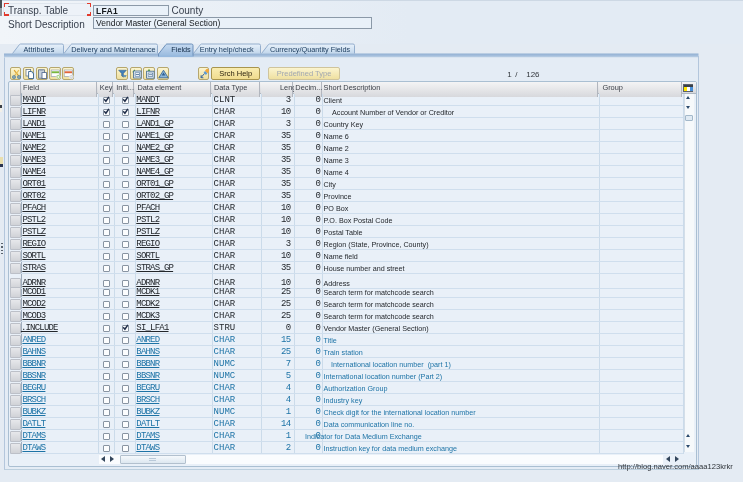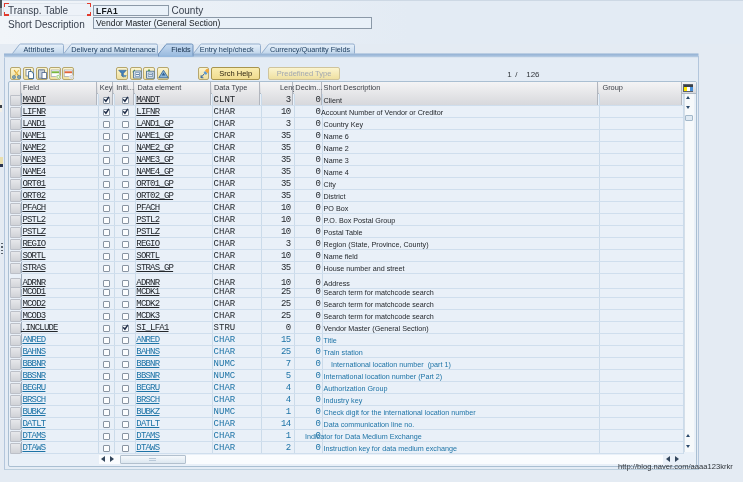--- a/index.html
+++ b/index.html
@@ -15,21 +15,21 @@
 .row {position:absolute;left:10px;width:673px;height:12px;border-bottom:1px solid #cfdeed}
 .selc {position:absolute;left:0px;top:0.5px;width:11.2px;height:11px;
   background:linear-gradient(#e7e8eb,#d0d2d7);border:1px solid #bcc0c8;border-radius:1px}
 .tc {position:absolute;top:1px;font-family:"Liberation Mono",monospace;font-size:9px;
   line-height:10px;white-space:pre}
 .tc.n {letter-spacing:-0.8px}
 .tc.u {text-decoration:underline}
 .tc.rr {text-align:right;letter-spacing:-0.8px}
 .dc {position:absolute;top:2px;font-size:7.2px;line-height:9px;white-space:pre}
 .vsep {position:absolute;top:94px;height:360px;width:1px;background:#cbdbea}
-.hc {position:absolute;top:0;height:23px;background:linear-gradient(#f4f4f5,#d7d8dc);
+.hc {position:absolute;top:0;height:15px;background:linear-gradient(#f4f4f5,#d7d8dc);
   border-right:1px solid #b2b6be;color:#3a3e46;font-size:7.4px;line-height:11px;white-space:pre}
 .cb {position:absolute;width:7px;height:7px;background:#fcfdfe;border:1px solid #8894a2;border-radius:1px}
 .cb svg {position:absolute;left:-1px;top:-1.5px}
 .tri {position:absolute;width:0;height:0}
 </style></head>
 <body>
 
 <div class="abs" style="left:0;top:0;width:743px;height:44px;background:linear-gradient(to right,#f1f5f9,#e3ebf4 55%)"></div>
 <div class="abs" style="left:0;top:0;width:743px;height:1px;background:#cdd8e4"></div>
 
@@ -234,21 +234,21 @@
     </div>
     <div class="cb" style="left:111.9px;top:2.5px">
       <svg width="7" height="7" viewBox="0 0 7 7">
         <path d="M1.2 3.3 L2.9 5.2 L5.9 0.8" stroke="#1e2c48" stroke-width="1.5" fill="none"></path>
       </svg>
     </div>
     <div class="tc u n" style="left:126.3px;color:#23272c">LIFNR</div>
     <div class="tc" style="left:203.6px;color:#23272c">CHAR</div>
     <div class="tc rr" style="left:251.0px;width:29.3px;color:#23272c">10</div>
     <div class="tc rr" style="left:283.5px;width:26.6px;color:#23272c">0</div>
-    <div class="dc" style="left:311px;color:#23272c">Account Number of Vendor or Creditor</div>
+    <div class="dc" style="left:322px;color:#23272c">Account Number of Vendor or Creditor</div>
   </div>
 <div class="row" style="top:118.0px">
     <div class="selc"></div>
     <div class="tc u n" style="left:12.4px;color:#23272c">LAND1</div>
     <div class="cb" style="left:93.2px;top:2.5px"></div>
     <div class="cb" style="left:111.9px;top:2.5px"></div>
     <div class="tc u n" style="left:126.3px;color:#23272c">LAND1_GP</div>
     <div class="tc" style="left:203.6px;color:#23272c">CHAR</div>
     <div class="tc rr" style="left:251.0px;width:29.3px;color:#23272c">3</div>
     <div class="tc rr" style="left:283.5px;width:26.6px;color:#23272c">0</div>
@@ -311,21 +311,21 @@
   </div>
 <div class="row" style="top:190.0px">
     <div class="selc"></div>
     <div class="tc u n" style="left:12.4px;color:#23272c">ORT02</div>
     <div class="cb" style="left:93.2px;top:2.5px"></div>
     <div class="cb" style="left:111.9px;top:2.5px"></div>
     <div class="tc u n" style="left:126.3px;color:#23272c">ORT02_GP</div>
     <div class="tc" style="left:203.6px;color:#23272c">CHAR</div>
     <div class="tc rr" style="left:251.0px;width:29.3px;color:#23272c">35</div>
     <div class="tc rr" style="left:283.5px;width:26.6px;color:#23272c">0</div>
-    <div class="dc" style="left:313.5px;color:#23272c">District</div>
+    <div class="dc" style="left:313.5px;color:#23272c">Province</div>
   </div>
 <div class="row" style="top:202.0px">
     <div class="selc"></div>
     <div class="tc u n" style="left:12.4px;color:#23272c">PFACH</div>
     <div class="cb" style="left:93.2px;top:2.5px"></div>
     <div class="cb" style="left:111.9px;top:2.5px"></div>
     <div class="tc u n" style="left:126.3px;color:#23272c">PFACH</div>
     <div class="tc" style="left:203.6px;color:#23272c">CHAR</div>
     <div class="tc rr" style="left:251.0px;width:29.3px;color:#23272c">10</div>
     <div class="tc rr" style="left:283.5px;width:26.6px;color:#23272c">0</div>
@@ -333,21 +333,21 @@
   </div>
 <div class="row" style="top:214.0px">
     <div class="selc"></div>
     <div class="tc u n" style="left:12.4px;color:#23272c">PSTL2</div>
     <div class="cb" style="left:93.2px;top:2.5px"></div>
     <div class="cb" style="left:111.9px;top:2.5px"></div>
     <div class="tc u n" style="left:126.3px;color:#23272c">PSTL2</div>
     <div class="tc" style="left:203.6px;color:#23272c">CHAR</div>
     <div class="tc rr" style="left:251.0px;width:29.3px;color:#23272c">10</div>
     <div class="tc rr" style="left:283.5px;width:26.6px;color:#23272c">0</div>
-    <div class="dc" style="left:313.5px;color:#23272c">P.O. Box Postal Group</div>
+    <div class="dc" style="left:313.5px;color:#23272c">P.O. Box Postal Code</div>
   </div>
 <div class="row" style="top:226.0px">
     <div class="selc"></div>
     <div class="tc u n" style="left:12.4px;color:#23272c">PSTLZ</div>
     <div class="cb" style="left:93.2px;top:2.5px"></div>
     <div class="cb" style="left:111.9px;top:2.5px"></div>
     <div class="tc u n" style="left:126.3px;color:#23272c">PSTLZ</div>
     <div class="tc" style="left:203.6px;color:#23272c">CHAR</div>
     <div class="tc rr" style="left:251.0px;width:29.3px;color:#23272c">10</div>
     <div class="tc rr" style="left:283.5px;width:26.6px;color:#23272c">0</div>

